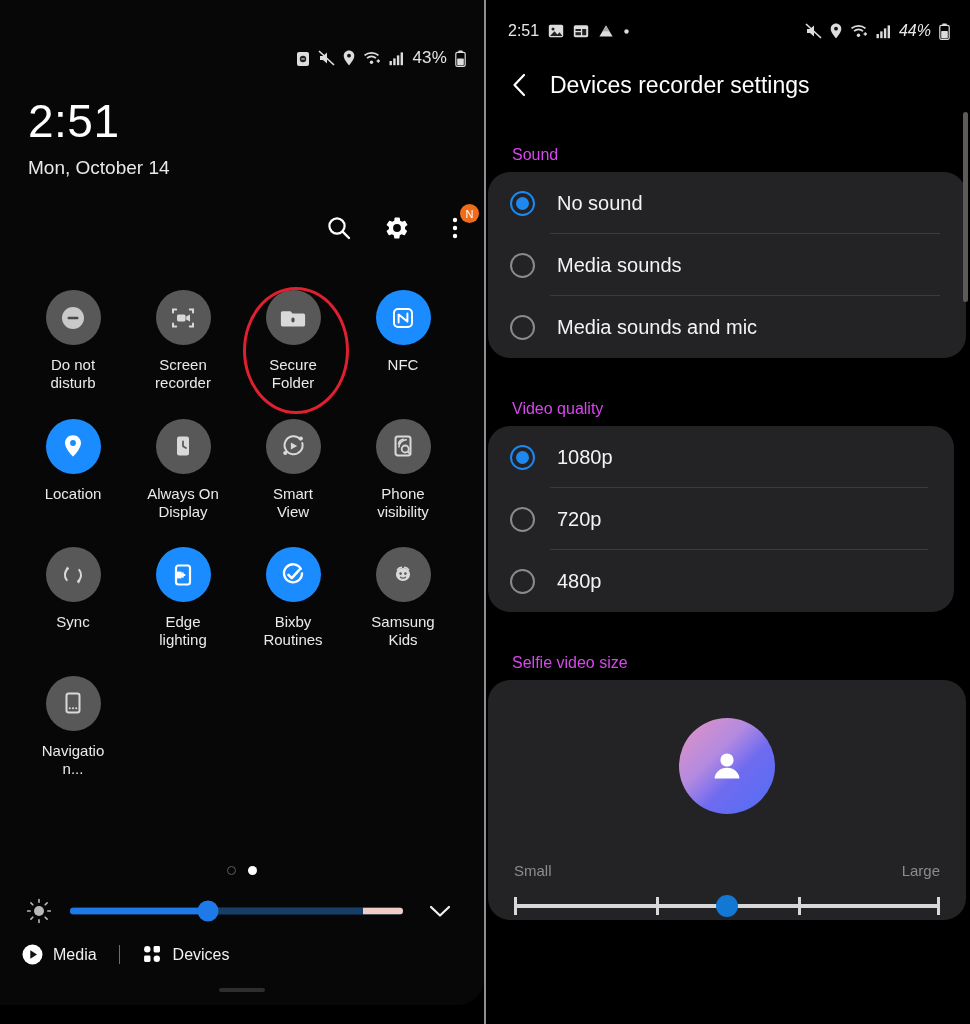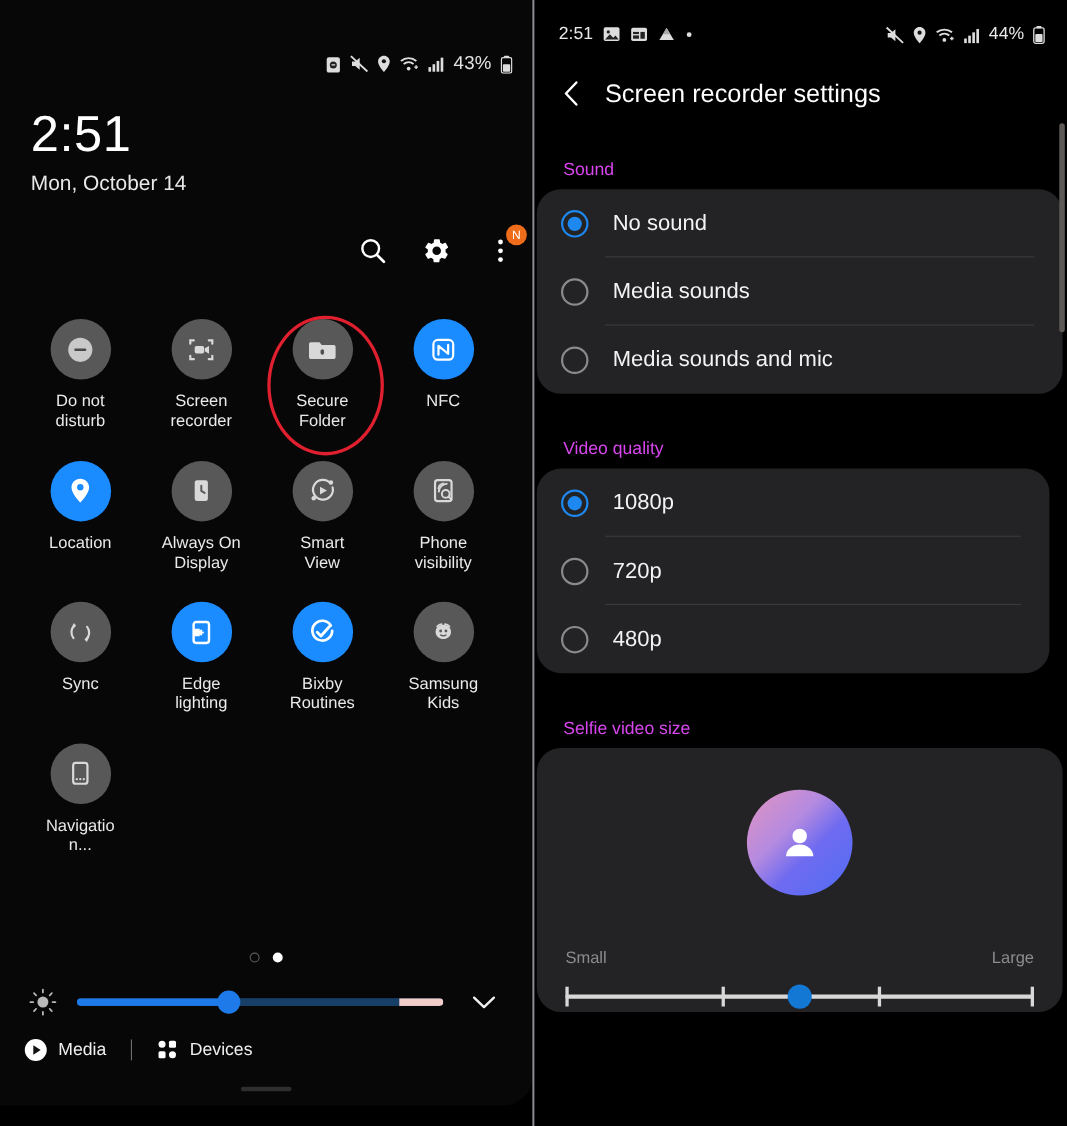--- a/index.html
+++ b/index.html
@@ -131,21 +131,21 @@
   #right-panel {
     position: absolute; left: 486px; top: 0; width: 484px; height: 1024px;
     background: #000;
     overflow: hidden;
   }
   .r-status {
     position: absolute; left: 0; top: 20px; width: 484px; height: 22px;
     display: flex; align-items: center; color: #e8e8e8; font-size: 16px;
   }
   .r-status .left { display: flex; align-items: center; gap: 9px; margin-left: 22px; }
-  .r-status .right { display: flex; align-items: flex-end; gap: 8px; position: absolute; right: 20px; }
+  .r-status .right { display: flex; align-items: center; gap: 8px; position: absolute; right: 20px; font-style: italic; }
 
   #r-header {
     position: absolute; left: 0; top: 62px; width: 484px; height: 46px;
     display: flex; align-items: center;
   }
   #back-btn { width: 40px; height: 40px; margin-left: 14px; display: flex; align-items: center; justify-content: center; }
   #r-title { color: #fff; font-size: 23px; font-weight: 400; margin-left: 10px; }
 
   .sec-title {
     color: #d946ef; font-size: 16px; padding: 0 26px; margin-bottom: 8px;
@@ -564,21 +564,21 @@
         </span>
       </div>
     </div>
 
     <div id="r-header">
       <div id="back-btn">
         <svg width="22" height="26" viewBox="0 0 22 26">
             <path d="M15 3 L5.5 13 L15 23" stroke="#fff" stroke-width="2.2" fill="none" stroke-linecap="round" stroke-linejoin="round"></path>
           </svg>
       </div>
-      <div id="r-title">Screen recorder settings</div>
+      <div id="r-title">Devices recorder settings</div>
     </div>
 
     <div id="sound-section">
       <div class="sec-title">Sound</div>
       <div class="card">
         <div class="radio-row">
           <span class="radio sel"></span>
           <span class="radio-label">No sound</span>
           <span class="row-divider"></span>
         </div>

